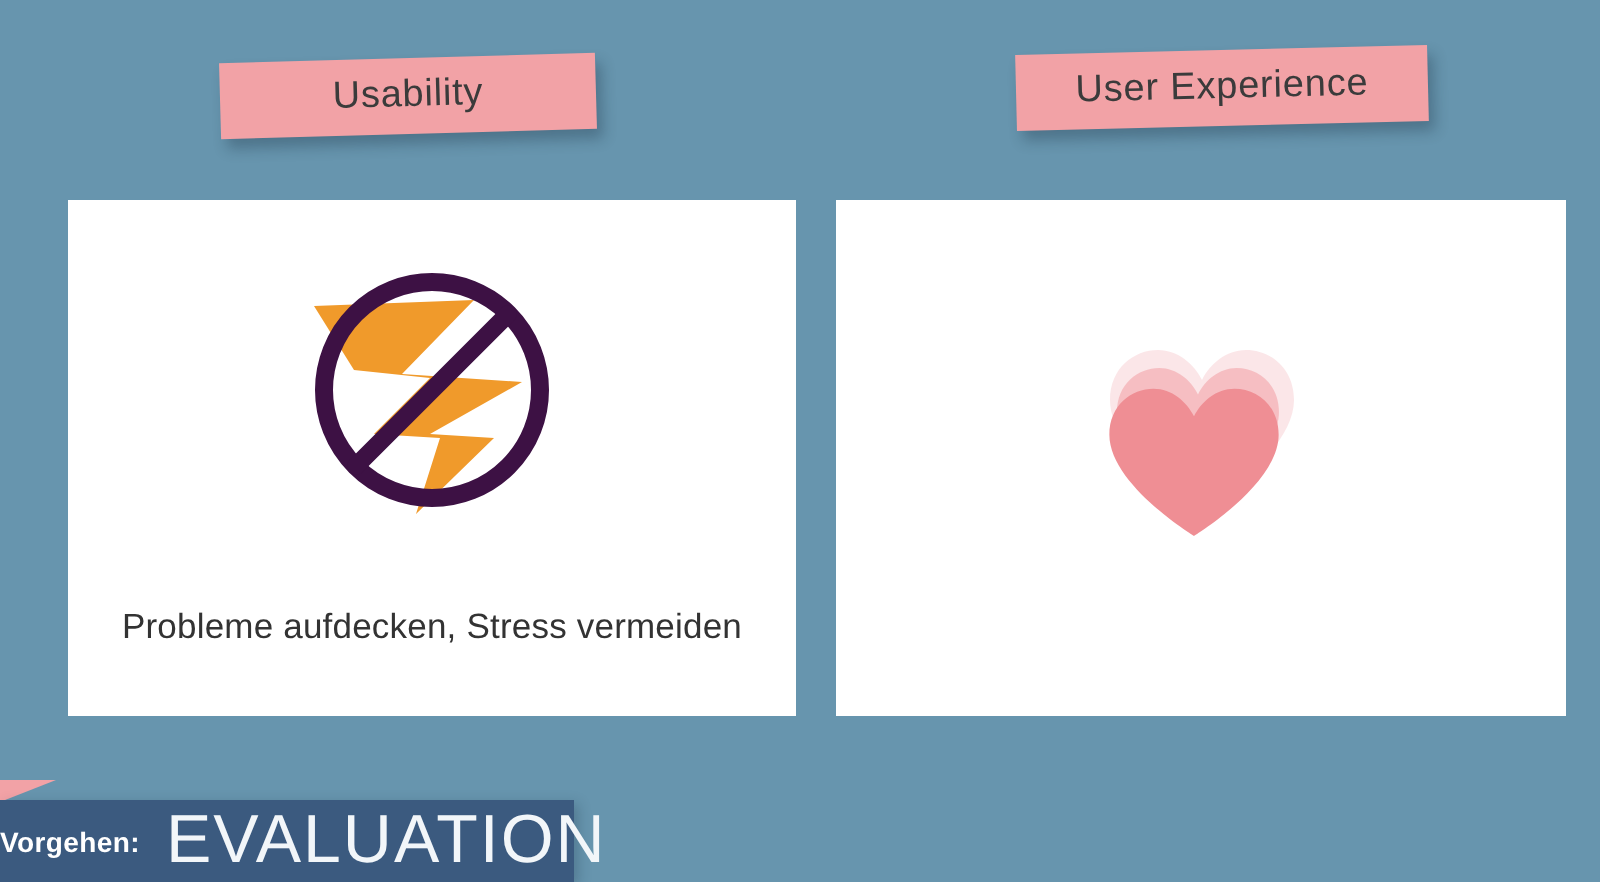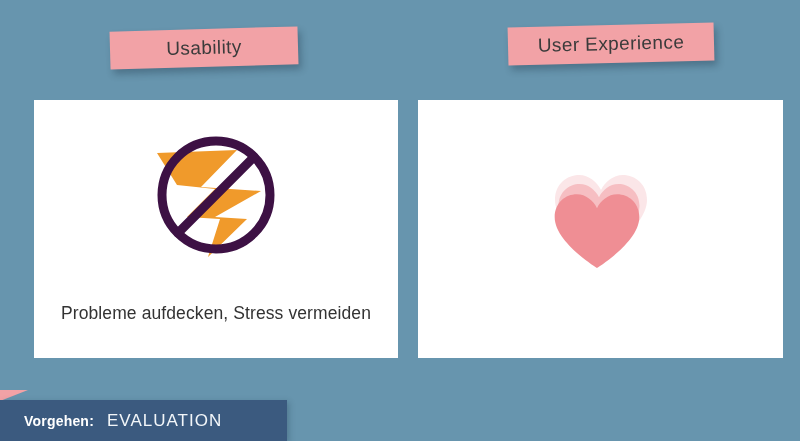--- a/index.html
+++ b/index.html
@@ -85,26 +85,25 @@
     height: 41px;
     background: #3b5a7f;
     display: flex;
     align-items: center;
     box-shadow: 2px 2px 6px rgba(20,40,55,0.25);
   }
   #footer-kicker {
     color: #ffffff;
     font-size: 14px;
     font-weight: bold;
-    margin-left: 24px;
     letter-spacing: 0.2px;
   }
   #footer-title {
     color: #f2f6f9;
-    font-size: 17px;
+    font-size: 34px;
     margin-left: 13px;
     letter-spacing: 1px;
   }
   #corner-fold {
     position: absolute;
     left: 0;
     top: 390px;
     width: 0;
     height: 0;
     border-top: 11px solid #f2a2a6;

